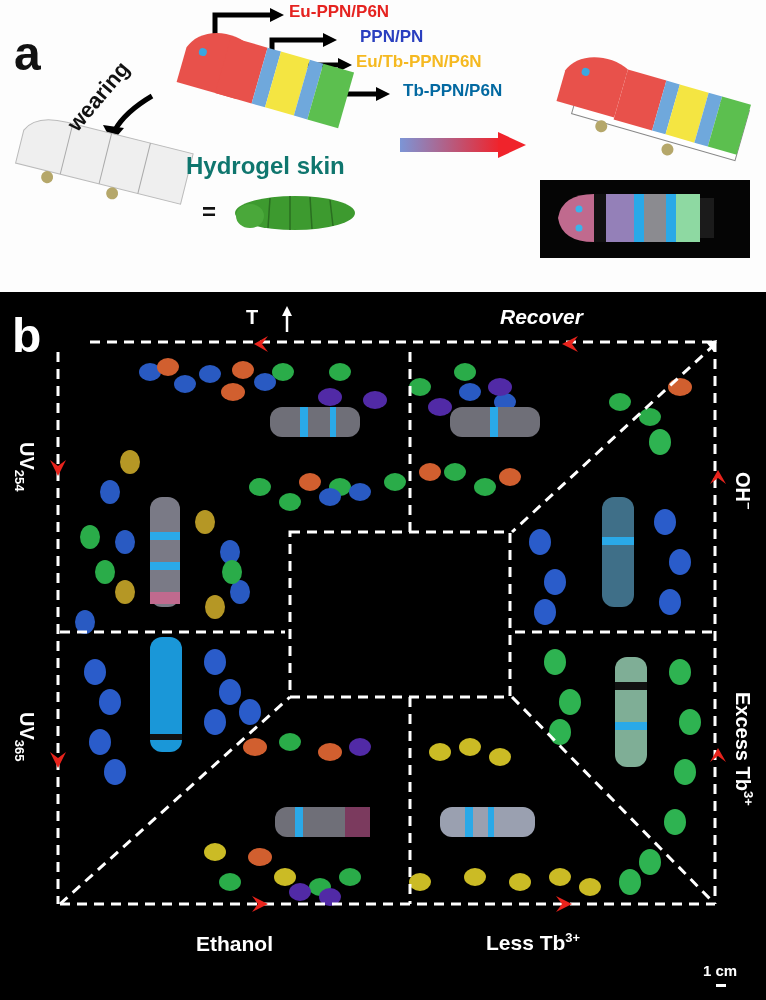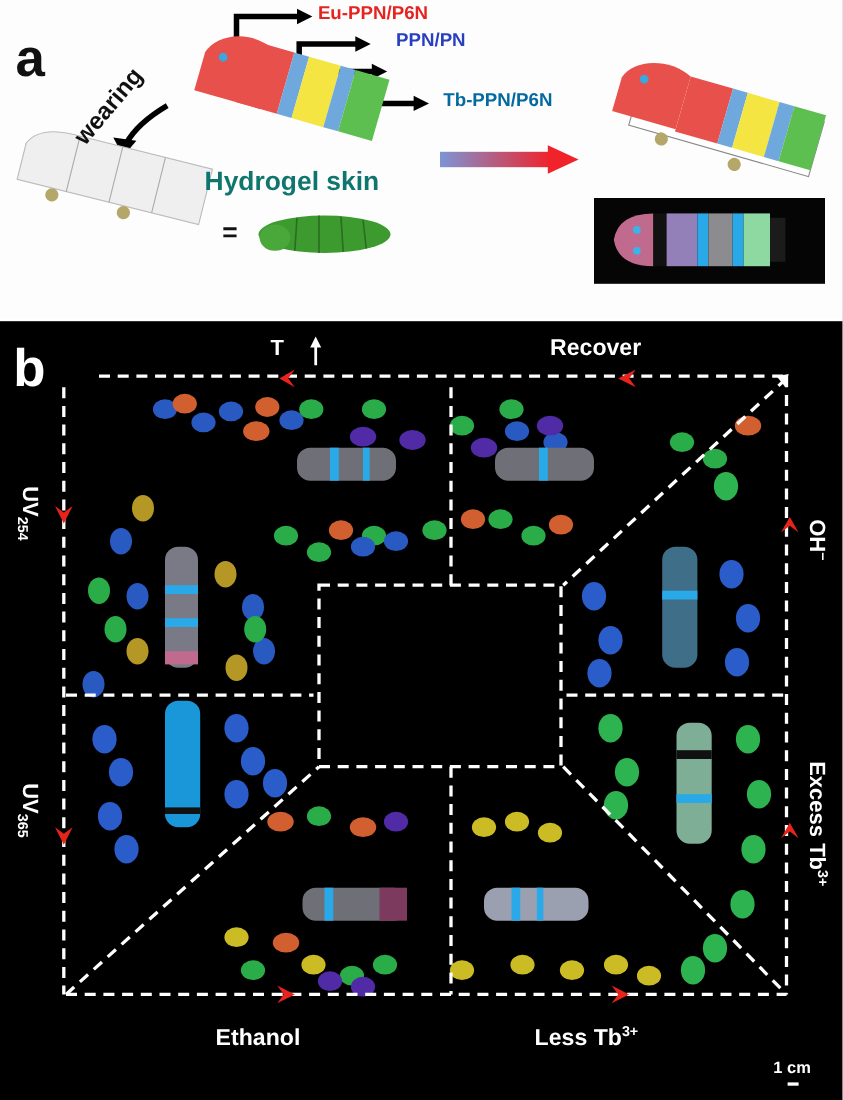--- a/index.html
+++ b/index.html
@@ -99,20 +99,21 @@
       <rect x="634" y="194" width="10" height="48" fill="#2aa9e8"></rect>
       <rect x="644" y="194" width="22" height="48" fill="#8b8b90"></rect>
       <rect x="666" y="194" width="10" height="48" fill="#2aa9e8"></rect>
       <rect x="676" y="194" width="24" height="48" fill="#8ed9a2"></rect>
       <rect x="700" y="198" width="14" height="40" fill="#1b1b1b"></rect>
     </g>
   </svg>
 
   <div class="abs label" style="left:289px;top:2px;color:#e52320;">Eu-PPN/P6N</div>
   <div class="abs label" style="left:360px;top:27px;color:#2a3fbf;">PPN/PN</div>
+  <div class="abs label" style="left:356px;top:52px;color:#f5b921;">Eu/Tb-PPN/P6N</div>
   <div class="abs label" style="left:403px;top:81px;color:#0369a1;">Tb-PPN/P6N</div>
 
   <div class="abs label" style="left:62px;top:120px;color:#111;transform:rotate(-50deg);transform-origin:left top;font-size:22px;">wearing</div>
   <div class="abs label" style="left:186px;top:152px;color:#0f766e;font-size:24px;">Hydrogel skin</div>
   <div class="abs label" style="left:202px;top:198px;color:#111;font-size:24px;">=</div>
 </div>
 
 <div class="abs panel-b">
   <div class="abs panel-letter" style="left:12px;top:20px;color:#fff;">b</div>
 
@@ -305,21 +306,21 @@
       <path d="M556,604 L572,612 L556,620 L562,612 Z"></path>
     </g>
 
     <line x1="287" y1="40" x2="287" y2="20" stroke="#fff" stroke-width="2.5"></line>
     <polygon points="282,24 287,14 292,24" fill="#fff"></polygon>
 
     <rect x="716" y="692" width="10" height="3" fill="#fff"></rect>
   </svg>
 
   <div class="abs wht" style="left:246px;top:14px;font-size:20px;">T</div>
-  <div class="abs wht" style="left:500px;top:13px;font-size:21px;">Recover</div>
+  <div class="abs wht" style="left:500px;top:13px;font-size:21px;font-style:italic;">Recover</div>
 
   <div class="abs wht vtext" style="left:16px;top:220px;font-size:20px;transform:rotate(90deg);transform-origin:left top;left:38px;top:150px;">
     <span>UV</span><sub style="font-size:13px;">254</sub>
   </div>
   <div class="abs wht vtext" style="font-size:20px;transform:rotate(90deg);transform-origin:left top;left:38px;top:420px;">
     <span>UV</span><sub style="font-size:13px;">365</sub>
   </div>
 
   <div class="abs wht vtext" style="font-size:20px;transform:rotate(90deg);transform-origin:left top;left:756px;top:180px;">
     <span>OH</span><sup style="font-size:13px;">−</sup>

